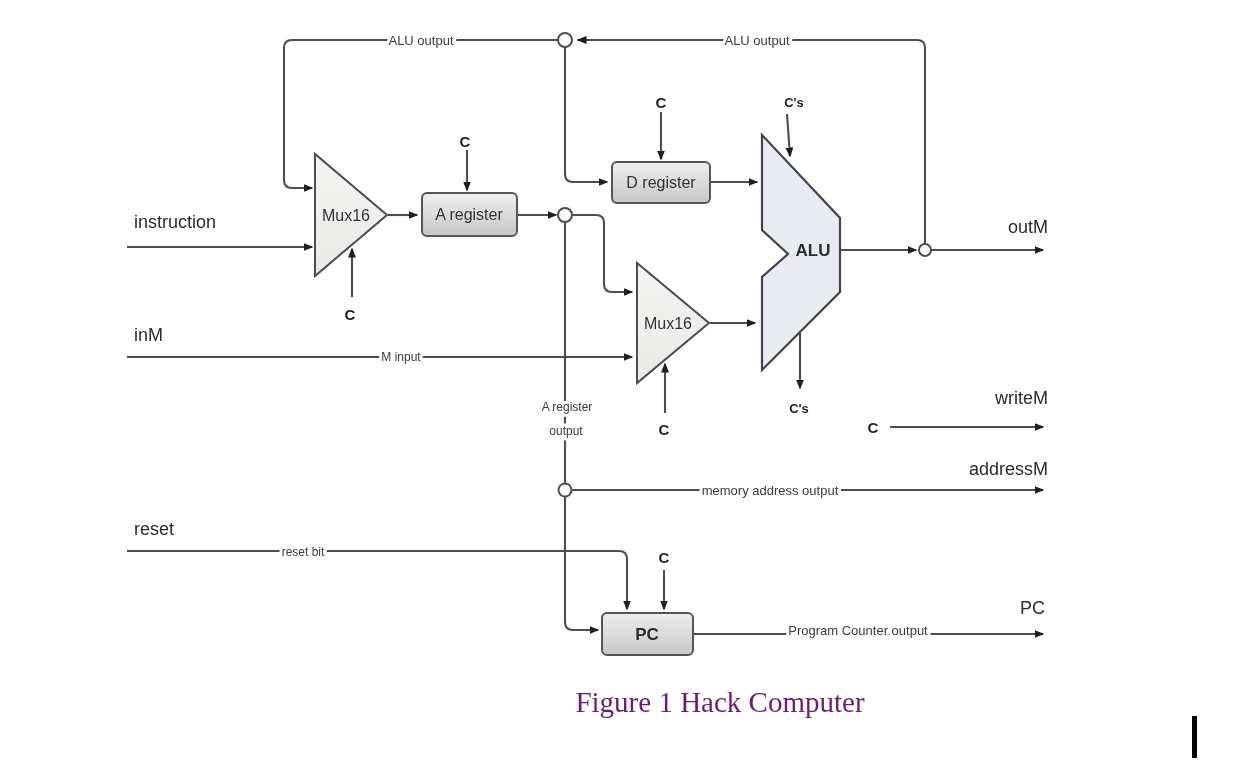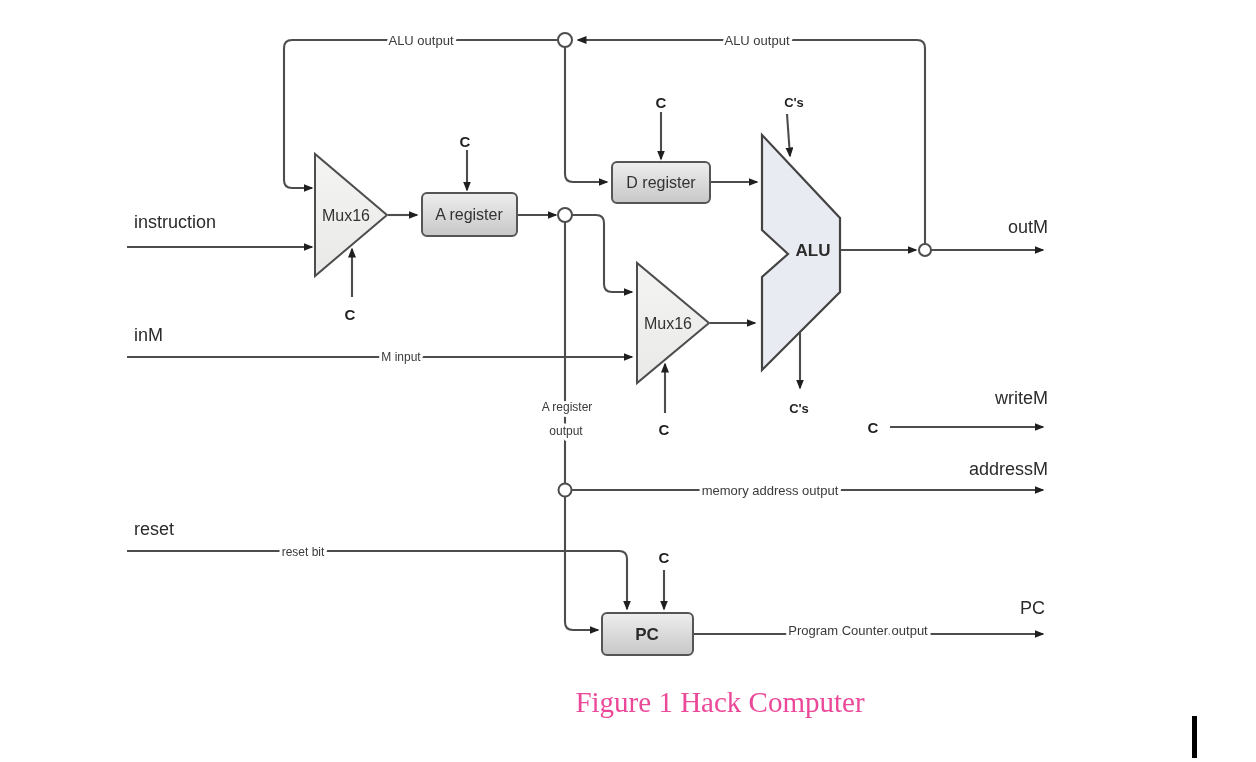--- a/index.html
+++ b/index.html
@@ -10,21 +10,21 @@
   .wire{fill:none;stroke:#4d4d4d;stroke-width:2.1;}
   .node{fill:#ffffff;stroke:#4d4d4d;stroke-width:2;}
   .port{font-size:18px;fill:#2b2b2b;}
   .comp{font-size:16px;fill:#333333;}
   .comp-bold{font-size:17px;font-weight:bold;fill:#2b2b2b;}
   .ctrl{font-size:15px;font-weight:bold;fill:#1f1f1f;}
   .ctrls{font-size:13px;font-weight:bold;fill:#1f1f1f;}
   .wlabel{font-size:13px;fill:#3a3a3a;paint-order:stroke fill;stroke:#ffffff;stroke-width:6px;stroke-linejoin:round;}
   .wlabel-s{font-size:12px;fill:#3a3a3a;paint-order:stroke fill;stroke:#ffffff;stroke-width:6px;stroke-linejoin:round;}
   .caption{position:absolute;left:400px;top:686px;width:640px;text-align:center;
-           font-family:"Liberation Serif",serif;font-size:29px;color:#ec4899;}
+           font-family:"Liberation Serif",serif;font-size:29px;color:#701a75;}
   .cursor{position:absolute;left:1192px;top:716px;width:5px;height:42px;background:#000000;}
 </style>
 </head>
 <body>
 
 <div class="page">
 
   <svg width="1256" height="762" viewBox="0 0 1256 762">
     <defs>
       <marker id="arrow" viewBox="0 0 10 8" markerWidth="10" markerHeight="8" refX="8.5" refY="4" orient="auto" markerUnits="userSpaceOnUse">

